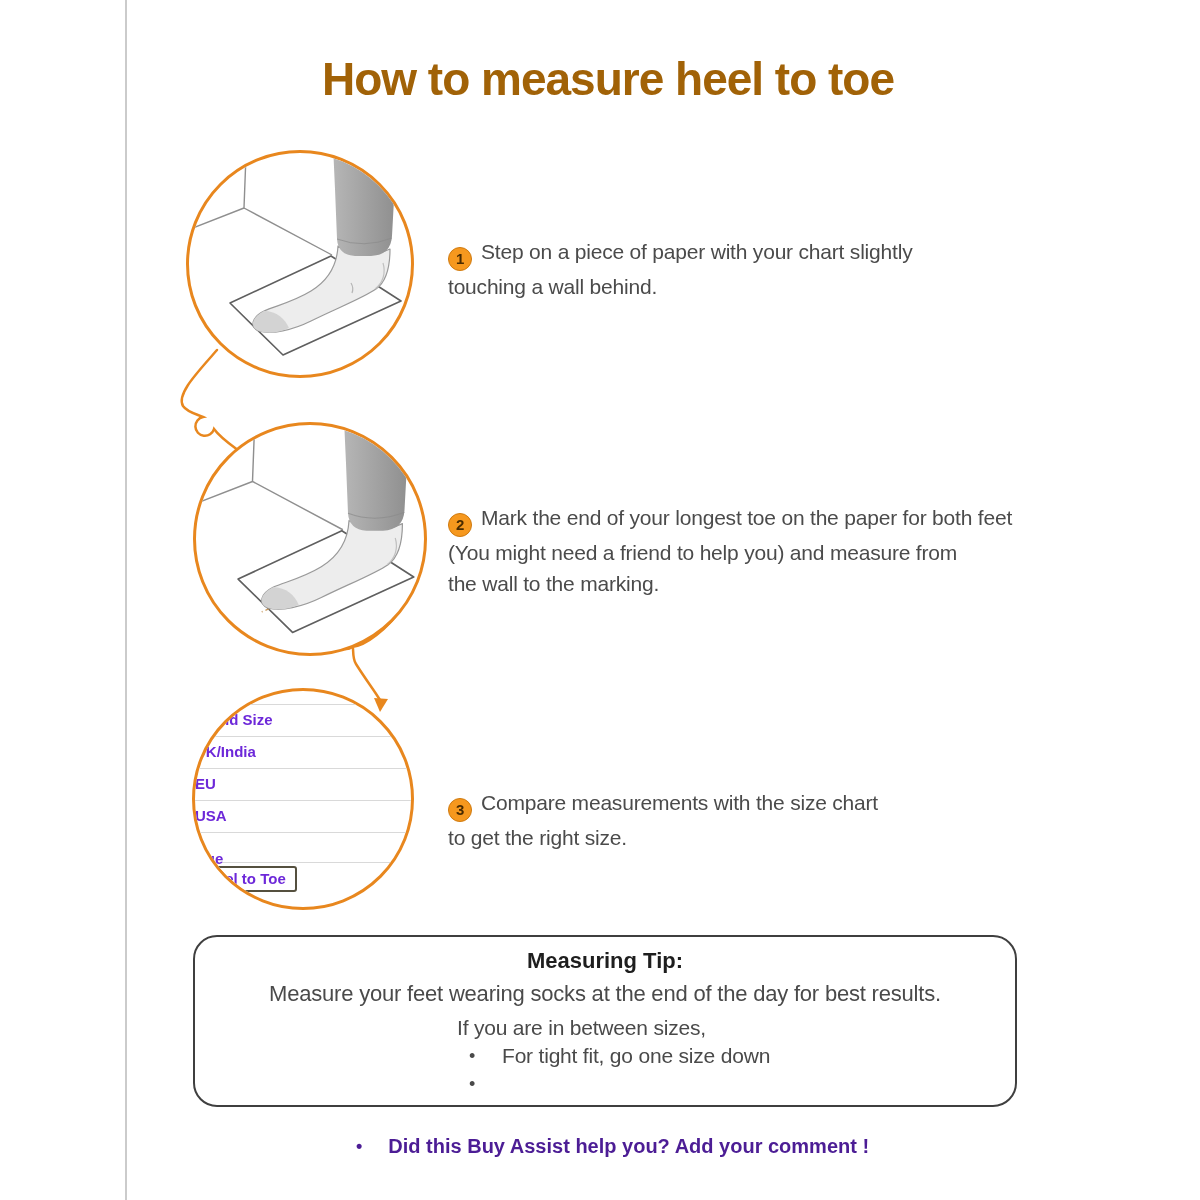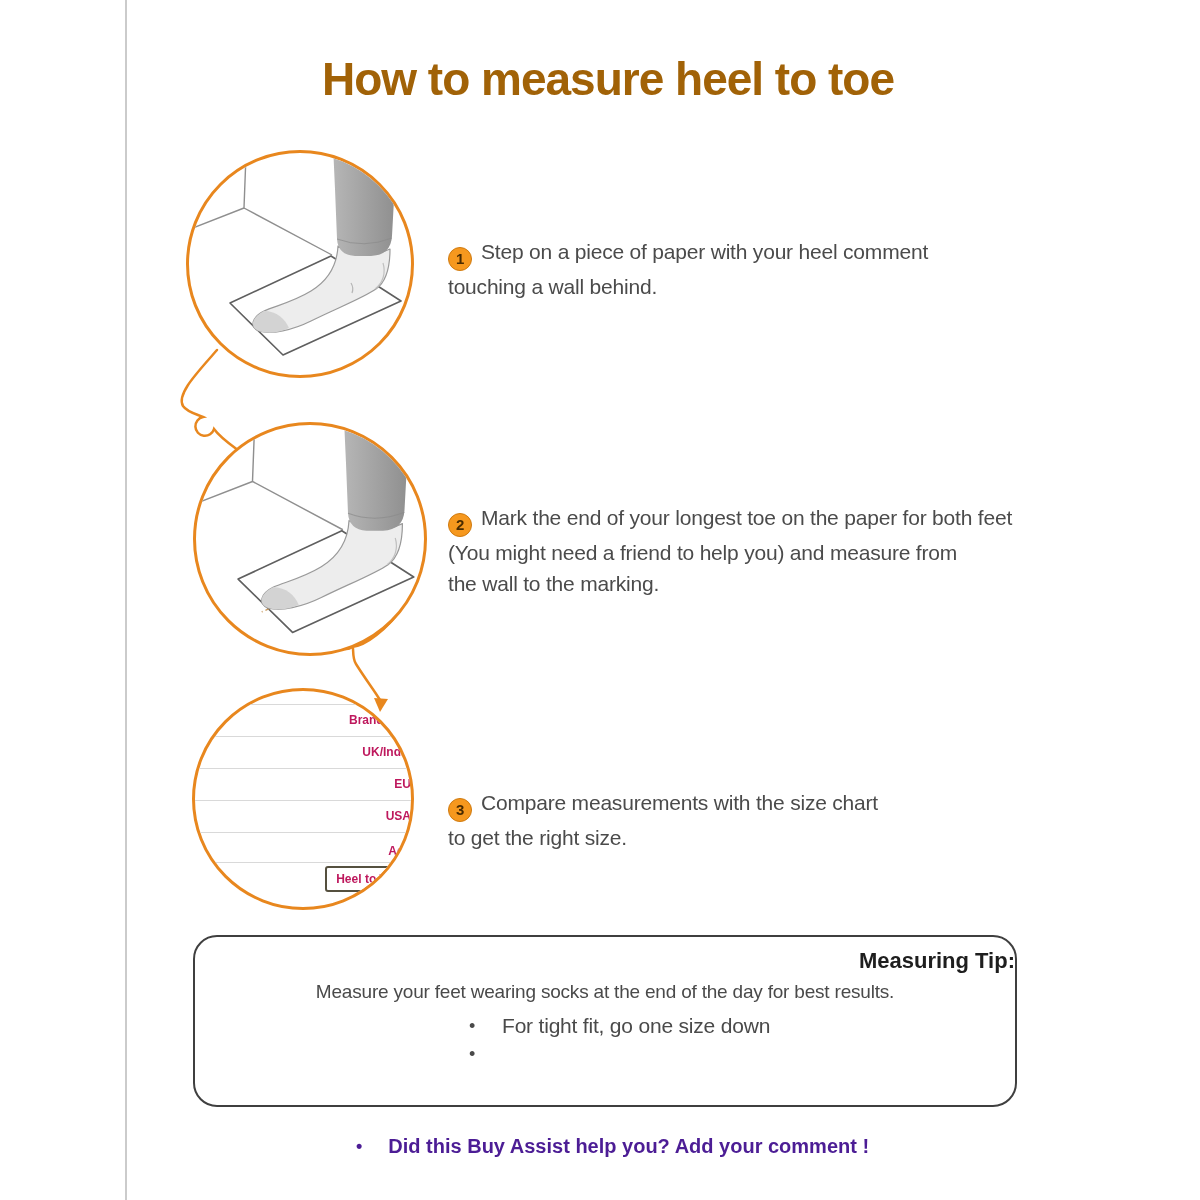--- a/index.html
+++ b/index.html
@@ -26,22 +26,22 @@
     border-radius:50%;border:3px solid #E8871E;overflow:hidden;background:#fff;
   }
   #circle1{left:186px;top:150px;width:222px;height:222px;}
   #circle2{left:193px;top:422px;width:228px;height:228px;}
   #circle3{left:192px;top:688px;width:216px;height:216px;}
   .scene svg{display:block;width:100%;height:100%;}
 
   
   .chart-divider{position:absolute;left:0;right:0;height:1px;background:#d9d9d9;}
   .chart-row{
-    position:absolute;left:0;right:0;height:24px;line-height:24px;text-align:right;
-    font-size:12px;font-weight:bold;color:#be185d;
+    position:absolute;left:0;right:0;height:24px;line-height:24px;text-align:left;
+    font-size:15px;font-weight:bold;color:#6d28d9;
   }
   .hbox{
     display:inline-block;border:2px solid #55503f;border-radius:3px;
     padding:0 9px;line-height:22px;background:#fff;
   }
 
   
   .step{
     position:absolute;left:448px;width:600px;
     font-size:21px;line-height:31px;color:#4b4b4b;letter-spacing:-0.2px;
@@ -56,22 +56,22 @@
     color:#4a2b00;font-weight:bold;font-size:15px;
     margin-right:9px;vertical-align:-5px;
   }
   .step-text{white-space:pre-line;}
 
   
   .tip-box{
     left:193px;top:935px;width:824px;height:172px;box-sizing:border-box;
     border:2px solid #3f3f3f;border-radius:24px;background:#fff;
   }
-  .tip-heading{margin-top:11px;text-align:right;font-size:22px;font-weight:bold;color:#1e1e1e;}
-  .tip-line1{margin-top:7px;text-align:center;font-size:19px;color:#4a4a4a;letter-spacing:-0.2px;}
+  .tip-heading{margin-top:11px;text-align:center;font-size:22px;font-weight:bold;color:#1e1e1e;}
+  .tip-line1{margin-top:7px;text-align:center;font-size:22px;color:#4a4a4a;letter-spacing:-0.2px;}
   .tip-sub{margin:9px 0 0 262px;font-size:21px;color:#4a4a4a;letter-spacing:-0.2px;}
   .tip-bullets{margin-top:2px;}
   .tip-bullet-line{position:relative;padding-left:45px;line-height:28px;}
   .tip-bullet-dot{position:absolute;left:12px;top:0;font-size:18px;color:#4a4a4a;}
 
   
   .footer{left:356px;top:1135px;font-size:20px;color:#4c1d95;font-weight:bold;}
   .footer-dot{display:inline-block;margin-right:26px;font-size:18px;vertical-align:1px;}
 </style>
 </head>
@@ -132,44 +132,45 @@
   <div class="chart-divider" style="top:13px;"></div>
   <div class="chart-divider" style="top:45px;"></div>
   <div class="chart-divider" style="top:77px;"></div>
   <div class="chart-divider" style="top:109px;"></div>
   <div class="chart-divider" style="top:141px;"></div>
   <div class="chart-divider" style="top:171px;"></div>
   <div class="chart-row" style="top:17px;">Brand Size</div>
   <div class="chart-row" style="top:49px;">UK/India</div>
   <div class="chart-row" style="top:81px;">EU</div>
   <div class="chart-row" style="top:113px;">USA</div>
-  <div class="chart-row" style="top:148px;">Age</div>
+  <div class="chart-row" style="top:156px;">Age</div>
   <div class="chart-row" style="top:175px;">
     <span class="hbox">Heel to Toe</span>
   </div>
 </div>
 
 <p class="step" id="step1">
-  <span class="badge">1</span><span class="step-text">Step on a piece of paper with your heel comment
+  <span class="badge">1</span><span class="step-text">Step on a piece of paper with your chart slightly
 touching a wall behind.</span>
 </p>
 <p class="step" id="step2">
   <span class="badge">2</span><span class="step-text">Mark the end of your longest toe on the paper for both feet
 (You might need a friend to help you) and measure from
 the wall to the marking.</span>
 </p>
 <p class="step" id="step3">
   <span class="badge">3</span><span class="step-text">Compare measurements with the size chart
 to get the right size.</span>
 </p>
 
 <div class="abs tip-box">
   <div class="tip-heading">Measuring Tip:</div>
   <div class="tip-line1">Measure your feet wearing socks at the end of the day for best results.</div>
   <div class="tip-sub">
+    <div>If you are in between sizes,</div>
     <div class="tip-bullets">
       <div class="tip-bullet-line">
         <span class="tip-bullet-dot">•</span><span>For tight fit, go one size down</span>
       </div>
       <div class="tip-bullet-line">
         <span class="tip-bullet-dot">•</span>
       </div>
     </div>
   </div>
 </div>

